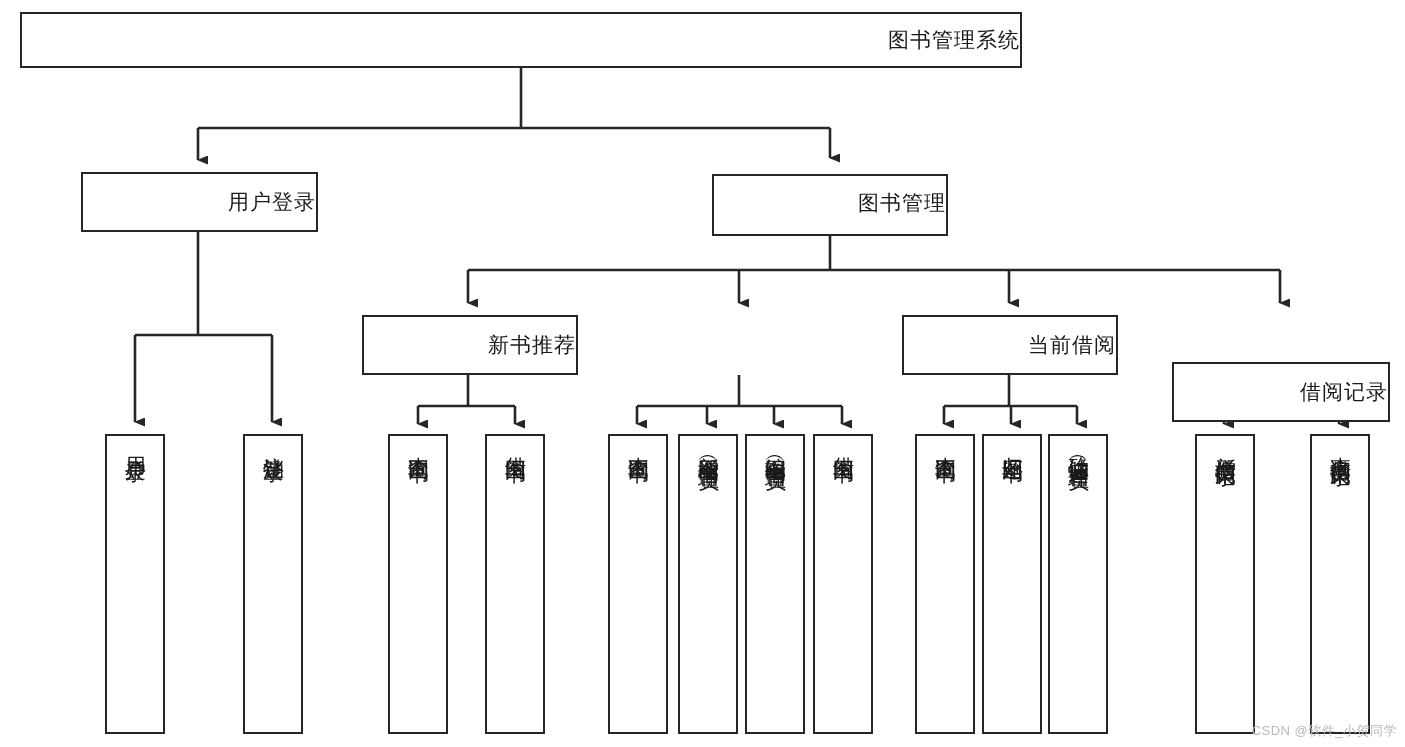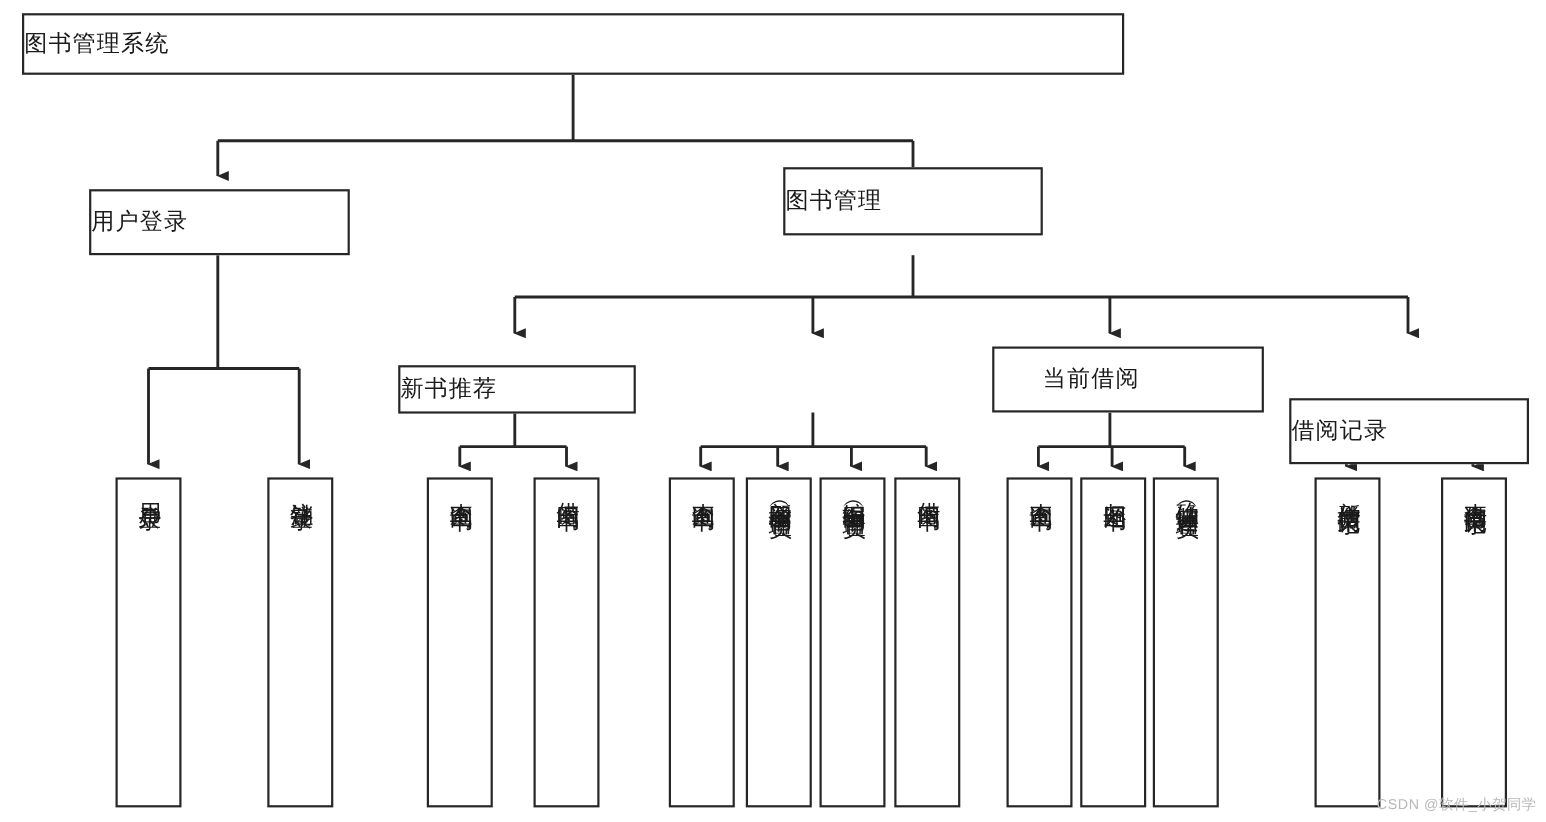--- a/index.html
+++ b/index.html
@@ -24,21 +24,21 @@
     width: 1405px;
     height: 747px;
   }
   .node {
     position: absolute;
     box-sizing: border-box;
     border: 2px solid #262626;
     background: #ffffff;
     display: flex;
     align-items: center;
-    justify-content: flex-start;
+    justify-content: flex-end;
     color: #1a1a1a;
   }
   .node-h {
     font-size: 21px;
     letter-spacing: 1px;
     line-height: 1.2;
     white-space: nowrap;
   }
   .node-v {
     align-items: flex-start;
@@ -118,28 +118,28 @@
     </g>
   </svg>
 
   <div class="node node-h" style="left:20px; top:12px; width:1002px; height:56px;">
     <span>图书管理系统</span>
   </div>
 
   <div class="node node-h" style="left:81px; top:172px; width:237px; height:60px;">
     <span>用户登录</span>
   </div>
-  <div class="node node-h" style="left:712px; top:152px; width:236px; height:62px;">
+  <div class="node node-h" style="left:712px; top:174px; width:236px; height:62px;font-family:Liberation Mono, monospace;">
     <span>图书管理</span>
   </div>
 
-  <div class="node node-h" style="left:362px; top:315px; width:216px; height:44px;margin-top:17px;">
+  <div class="node node-h" style="left:362px; top:315px; width:216px; height:60px;">
     <span>新书推荐</span>
   </div>
-  <div class="node node-h" style="left:902px; top:315px; width:247px; height:60px;padding-left:44px;">
+  <div class="node node-h" style="left:902px; top:315px; width:216px; height:60px;padding-left:44px;">
     <span>当前借阅</span>
   </div>
   <div class="node node-h" style="left:1172px; top:315px; width:218px; height:60px;margin-top:47px;">
     <span>借阅记录</span>
   </div>
 
   <div class="node node-v" style="left:105px; top:434px; width:60px; height:300px;">
     <span class="vtext">用户登录</span>
   </div>
   <div class="node node-v" style="left:243px; top:434px; width:60px; height:300px;">

